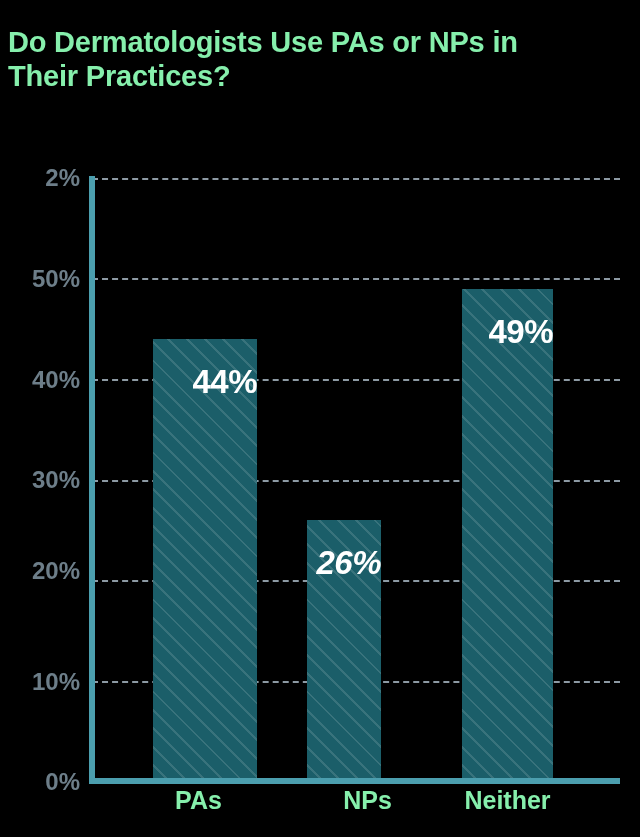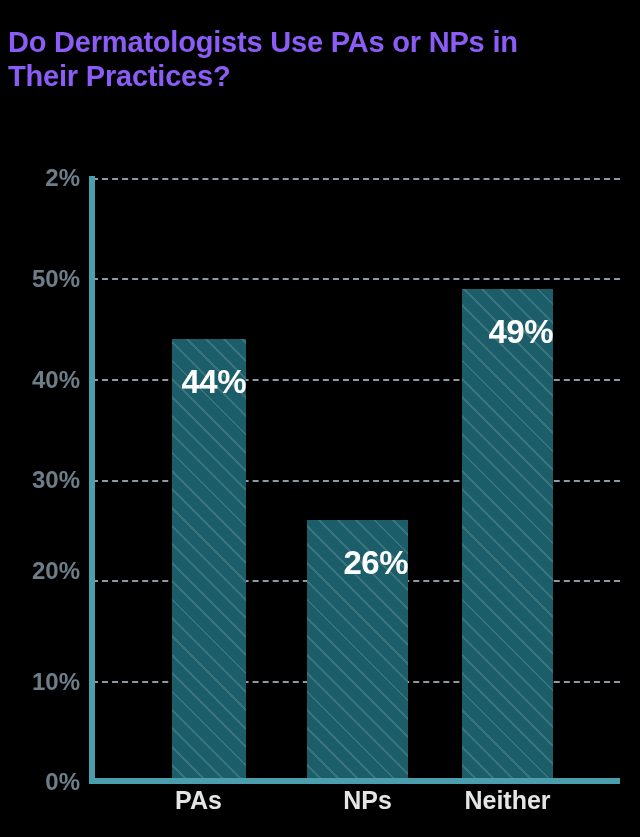--- a/index.html
+++ b/index.html
@@ -25,21 +25,21 @@
   
   #chart-title {
     position: absolute;
     left: 8px;
     top: 25px;
     width: 600px;
     font-size: 29px;
     font-weight: bold;
     line-height: 1.18;
     letter-spacing: -0.2px;
-    color: #8b5cf6;
+    color: #86efac;
     white-space: pre-line;
   }
 
   
   
   #plot {
     position: absolute;
     left: 0;
     top: 0;
     width: 640px;
@@ -81,21 +81,21 @@
     color: #6d7e89;
     line-height: 1;
   }
 
   .xtick {
     position: absolute;
     top: 788px;
     text-align: center;
     font-size: 25px;
     font-weight: bold;
-    color: #e5e5e5;
+    color: #86efac;
     line-height: 1;
   }
 
   
   .bar {
     position: absolute;
     bottom: 55px; 
     background-color: #1b5e69;
     background-image:
       repeating-linear-gradient(
@@ -130,25 +130,25 @@
 
   <div id="plot">
 
     <div class="gridline" style="top:178px;"></div>
     <div class="gridline" style="top:278px;"></div>
     <div class="gridline" style="top:379px;"></div>
     <div class="gridline" style="top:480px;"></div>
     <div class="gridline" style="top:580px;"></div>
     <div class="gridline" style="top:681px;"></div>
 
-    <div class="bar" style="left:153px; width:74px; height:443px;margin-left:19px;">
+    <div class="bar" style="left:153px; width:104px; height:443px;">
       <div class="bar-label" style="top:26px;">44%</div>
     </div>
 
-    <div class="bar" style="left:307px; width:101px; height:262px;">
+    <div class="bar" style="left:307px; width:74px; height:262px;font-style:italic;">
       <div class="bar-label" style="top:26px;">26%</div>
     </div>
 
     <div class="bar" style="left:462px; width:91px; height:493px;">
       <div class="bar-label" style="top:26px;">49%</div>
     </div>
 
     <div id="axis-y"></div>
     <div id="axis-x"></div>
 

